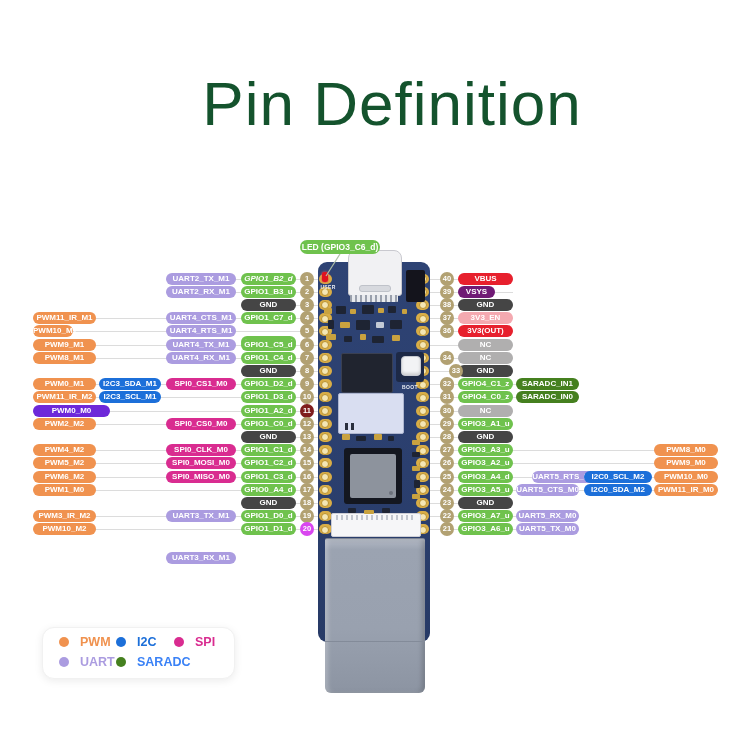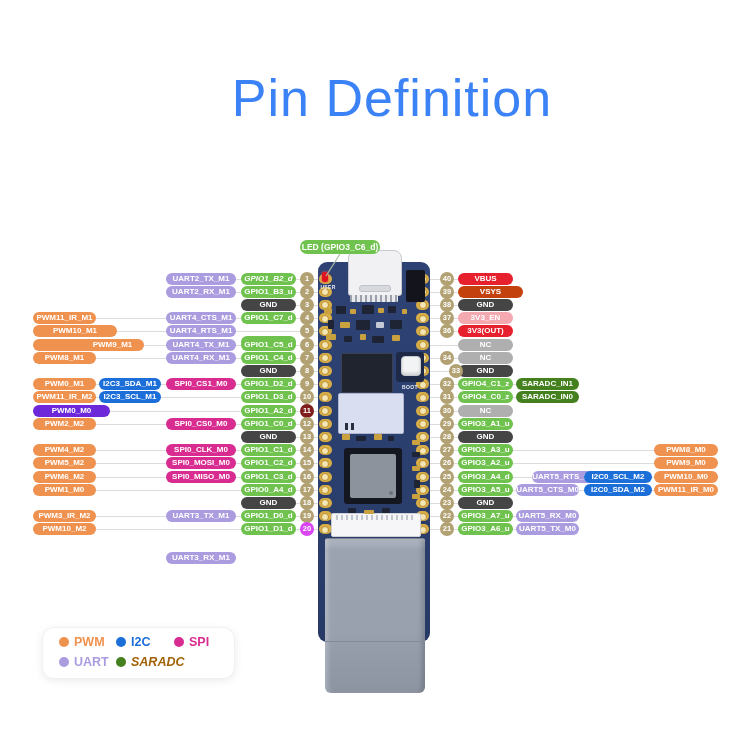--- a/index.html
+++ b/index.html
@@ -1,20 +1,20 @@
 <!DOCTYPE html>
 <html><head>
 <meta charset="utf-8">
 <style>
   html,body{margin:0;padding:0;background:#ffffff;}
   body{width:750px;height:750px;font-family:"Liberation Sans",sans-serif;overflow:hidden;}
   #stage{position:relative;width:750px;height:750px;background:#ffffff;}
 
   .title{position:absolute;top:68px;left:392px;transform:translateX(-50%);
-         font-size:52px;font-weight:400;color:#3b82f6;letter-spacing:1px;white-space:nowrap;}
+         font-size:62px;font-weight:400;color:#14532d;letter-spacing:1px;white-space:nowrap;}
 
   .rowline{position:absolute;height:1px;background:#dcdcdc;z-index:1;}
 
   .tag{position:absolute;height:12px;border-radius:6px;color:#fff;font-size:8px;font-weight:bold;
        line-height:12.5px;text-align:center;white-space:nowrap;z-index:3;}
   .pincircle{position:absolute;width:14px;height:14px;border-radius:50%;color:#fff;font-size:7.5px;
        font-weight:bold;line-height:14px;text-align:center;z-index:3;}
 
   .ledtag{position:absolute;left:300px;top:240px;width:80px;height:14px;border-radius:7px;
        color:#fff;font-size:8.5px;font-weight:bold;line-height:14.5px;text-align:center;z-index:5;}
@@ -66,21 +66,21 @@
   .usba{position:absolute;left:325px;top:538px;width:100px;height:154px;z-index:3;
         background:linear-gradient(180deg,#b2b8c4 0%,#9ba3b1 7%,#99a1af 58%,#8c94a2 100%);
         border-top:1px solid #7c8494;border-radius:2px 2px 6px 6px;
         box-shadow:inset 3px 0 4px rgba(255,255,255,.25), inset -3px 0 5px rgba(0,0,0,.18);}
   .usba:after{content:"";position:absolute;left:0;top:102px;width:100%;height:1px;background:#838b99;}
 
   
   .legend{position:absolute;left:42px;top:627px;width:191px;height:50px;background:#fff;
         border:1px solid #f1f1f1;border-radius:12px;box-shadow:0 2px 8px rgba(0,0,0,.08);z-index:5;}
   .ldot{position:absolute;width:10px;height:10px;border-radius:50%;z-index:6;}
-  .llabel{position:absolute;font-size:12.5px;font-weight:bold;z-index:6;white-space:nowrap;}
+  .llabel{position:absolute;font-size:12.5px;font-weight:bold;z-index:6;white-space:nowrap;margin-left:6px;}
 </style>
 </head>
 <body>
 
 <div id="stage">
 
   <div class="title">Pin Definition</div>
 
   <div id="rows-layer">
       <div class="rowline" style="left: 166px; width: 152px; top: 278.5px;"></div>
@@ -93,26 +93,26 @@
       <div class="pincircle" style="left: 300px; top: 284.7px; background: rgb(178, 161, 114);">2</div>
       <div class="rowline" style="left: 241px; width: 77px; top: 304.9px;"></div>
       <div class="tag" style="left: 241px; width: 55px; top: 298.9px; background: rgb(69, 69, 69);">GND</div>
       <div class="pincircle" style="left: 300px; top: 297.9px; background: rgb(178, 161, 114);">3</div>
       <div class="rowline" style="left: 33px; width: 285px; top: 318.1px;"></div>
       <div class="tag" style="left: 33px; width: 63px; top: 312.1px; background: rgb(240, 146, 79);">PWM11_IR_M1</div>
       <div class="tag" style="left: 166px; width: 70px; top: 312.1px; background: rgb(171, 156, 224);">UART4_CTS_M1</div>
       <div class="tag" style="left: 241px; width: 55px; top: 312.1px; background: rgb(111, 194, 77);">GPIO1_C7_d</div>
       <div class="pincircle" style="left: 300px; top: 311.1px; background: rgb(178, 161, 114);">4</div>
       <div class="rowline" style="left: 33px; width: 285px; top: 331.3px;"></div>
-      <div class="tag" style="left: 33px; width: 84px; top: 325.3px; background: rgb(240, 146, 79);">PWM10_M1</div>
+      <div class="tag" style="left: 33px; width: 40px; top: 325.3px; background: rgb(240, 146, 79);">PWM10_M1</div>
       <div class="tag" style="left: 166px; width: 70px; top: 325.3px; background: rgb(171, 156, 224);">UART4_RTS_M1</div>
       <div class="tag" style="left: 241px; width: 55px; top: 336px; background: rgb(111, 194, 77);">GPIO1_C6_d</div>
       <div class="pincircle" style="left: 300px; top: 324.3px; background: rgb(178, 161, 114);">5</div>
       <div class="rowline" style="left: 33px; width: 285px; top: 344.5px;"></div>
-      <div class="tag" style="left: 33px; width: 63px; top: 338.5px; background: rgb(240, 146, 79); padding-left: 48px;">PWM9_M1</div>
+      <div class="tag" style="left: 33px; width: 63px; top: 338.5px; background: rgb(240, 146, 79);">PWM9_M1</div>
       <div class="tag" style="left: 166px; width: 70px; top: 338.5px; background: rgb(171, 156, 224);">UART4_TX_M1</div>
       <div class="tag" style="left: 241px; width: 55px; top: 338.5px; background: rgb(111, 194, 77);">GPIO1_C5_d</div>
       <div class="pincircle" style="left: 300px; top: 337.5px; background: rgb(178, 161, 114);">6</div>
       <div class="rowline" style="left: 33px; width: 285px; top: 357.7px;"></div>
       <div class="tag" style="left: 33px; width: 63px; top: 351.7px; background: rgb(240, 146, 79);">PWM8_M1</div>
       <div class="tag" style="left: 166px; width: 70px; top: 351.7px; background: rgb(171, 156, 224);">UART4_RX_M1</div>
       <div class="tag" style="left: 241px; width: 55px; top: 351.7px; background: rgb(111, 194, 77);">GPIO1_C4_d</div>
       <div class="pincircle" style="left: 300px; top: 350.7px; background: rgb(178, 161, 114);">7</div>
       <div class="rowline" style="left: 241px; width: 77px; top: 370.9px;"></div>
       <div class="tag" style="left: 241px; width: 55px; top: 364.9px; background: rgb(69, 69, 69);">GND</div>
@@ -169,21 +169,21 @@
       <div class="pincircle" style="left: 300px; top: 509.1px; background: rgb(178, 161, 114);">19</div>
       <div class="rowline" style="left: 33px; width: 285px; top: 529.3px;"></div>
       <div class="tag" style="left: 33px; width: 63px; top: 523.3px; background: rgb(240, 146, 79);">PWM10_M2</div>
       <div class="tag" style="left: 166px; width: 70px; top: 552px; background: rgb(171, 156, 224);">UART3_RX_M1</div>
       <div class="tag" style="left: 241px; width: 55px; top: 523.3px; background: rgb(111, 194, 77);">GPIO1_D1_d</div>
       <div class="pincircle" style="left: 300px; top: 522.3px; background: #d946ef;">20</div>
       <div class="rowline" style="left: 430px; width: 83px; top: 278.5px;"></div>
       <div class="tag" style="left: 458px; width: 55px; top: 272.5px; background: rgb(231, 32, 45);">VBUS</div>
       <div class="pincircle" style="left: 440px; top: 271.5px; background: rgb(178, 161, 114);">40</div>
       <div class="rowline" style="left: 430px; width: 83px; top: 291.7px;"></div>
-      <div class="tag" style="left: 458px; width: 65px; top: 285.7px; background: #c2410c;">VSYS</div>
+      <div class="tag" style="left: 458px; width: 37px; top: 285.7px; background: #701a75;">VSYS</div>
       <div class="pincircle" style="left: 440px; top: 284.7px; background: rgb(178, 161, 114);">39</div>
       <div class="rowline" style="left: 430px; width: 83px; top: 304.9px;"></div>
       <div class="tag" style="left: 458px; width: 55px; top: 298.9px; background: rgb(69, 69, 69);">GND</div>
       <div class="pincircle" style="left: 440px; top: 297.9px; background: rgb(178, 161, 114);">38</div>
       <div class="rowline" style="left: 430px; width: 83px; top: 318.1px;"></div>
       <div class="tag" style="left: 458px; width: 55px; top: 312.1px; background: rgb(244, 169, 176);">3V3_EN</div>
       <div class="pincircle" style="left: 440px; top: 311.1px; background: rgb(178, 161, 114);">37</div>
       <div class="rowline" style="left: 430px; width: 83px; top: 331.3px;"></div>
       <div class="tag" style="left: 458px; width: 55px; top: 325.3px; background: rgb(231, 32, 45);">3V3(OUT)</div>
       <div class="pincircle" style="left: 440px; top: 324.3px; background: rgb(178, 161, 114);">36</div>
@@ -428,16 +428,16 @@
   <div id="legend-layer">
       <div class="ldot" style="left: 59px; top: 637px; background: rgb(240, 146, 79);"></div>
       <div class="llabel" style="left: 74px; top: 635px; color: rgb(240, 146, 79);">PWM</div>
       <div class="ldot" style="left: 116px; top: 637px; background: rgb(28, 111, 217);"></div>
       <div class="llabel" style="left: 131px; top: 635px; color: rgb(28, 111, 217);">I2C</div>
       <div class="ldot" style="left: 174px; top: 637px; background: rgb(217, 44, 144);"></div>
       <div class="llabel" style="left: 189px; top: 635px; color: rgb(217, 44, 144);">SPI</div>
       <div class="ldot" style="left: 59px; top: 657px; background: rgb(171, 156, 224);"></div>
       <div class="llabel" style="left: 74px; top: 655px; color: rgb(171, 156, 224);">UART</div>
       <div class="ldot" style="left: 116px; top: 657px; background: rgb(69, 128, 31);"></div>
-      <div class="llabel" style="left: 131px; top: 655px; color: #a16207; font-style: italic;">SARADC</div>
+      <div class="llabel" style="left: 131px; top: 655px; color: #3b82f6;">SARADC</div>
     </div>
 
 </div>
 
 </body></html>

